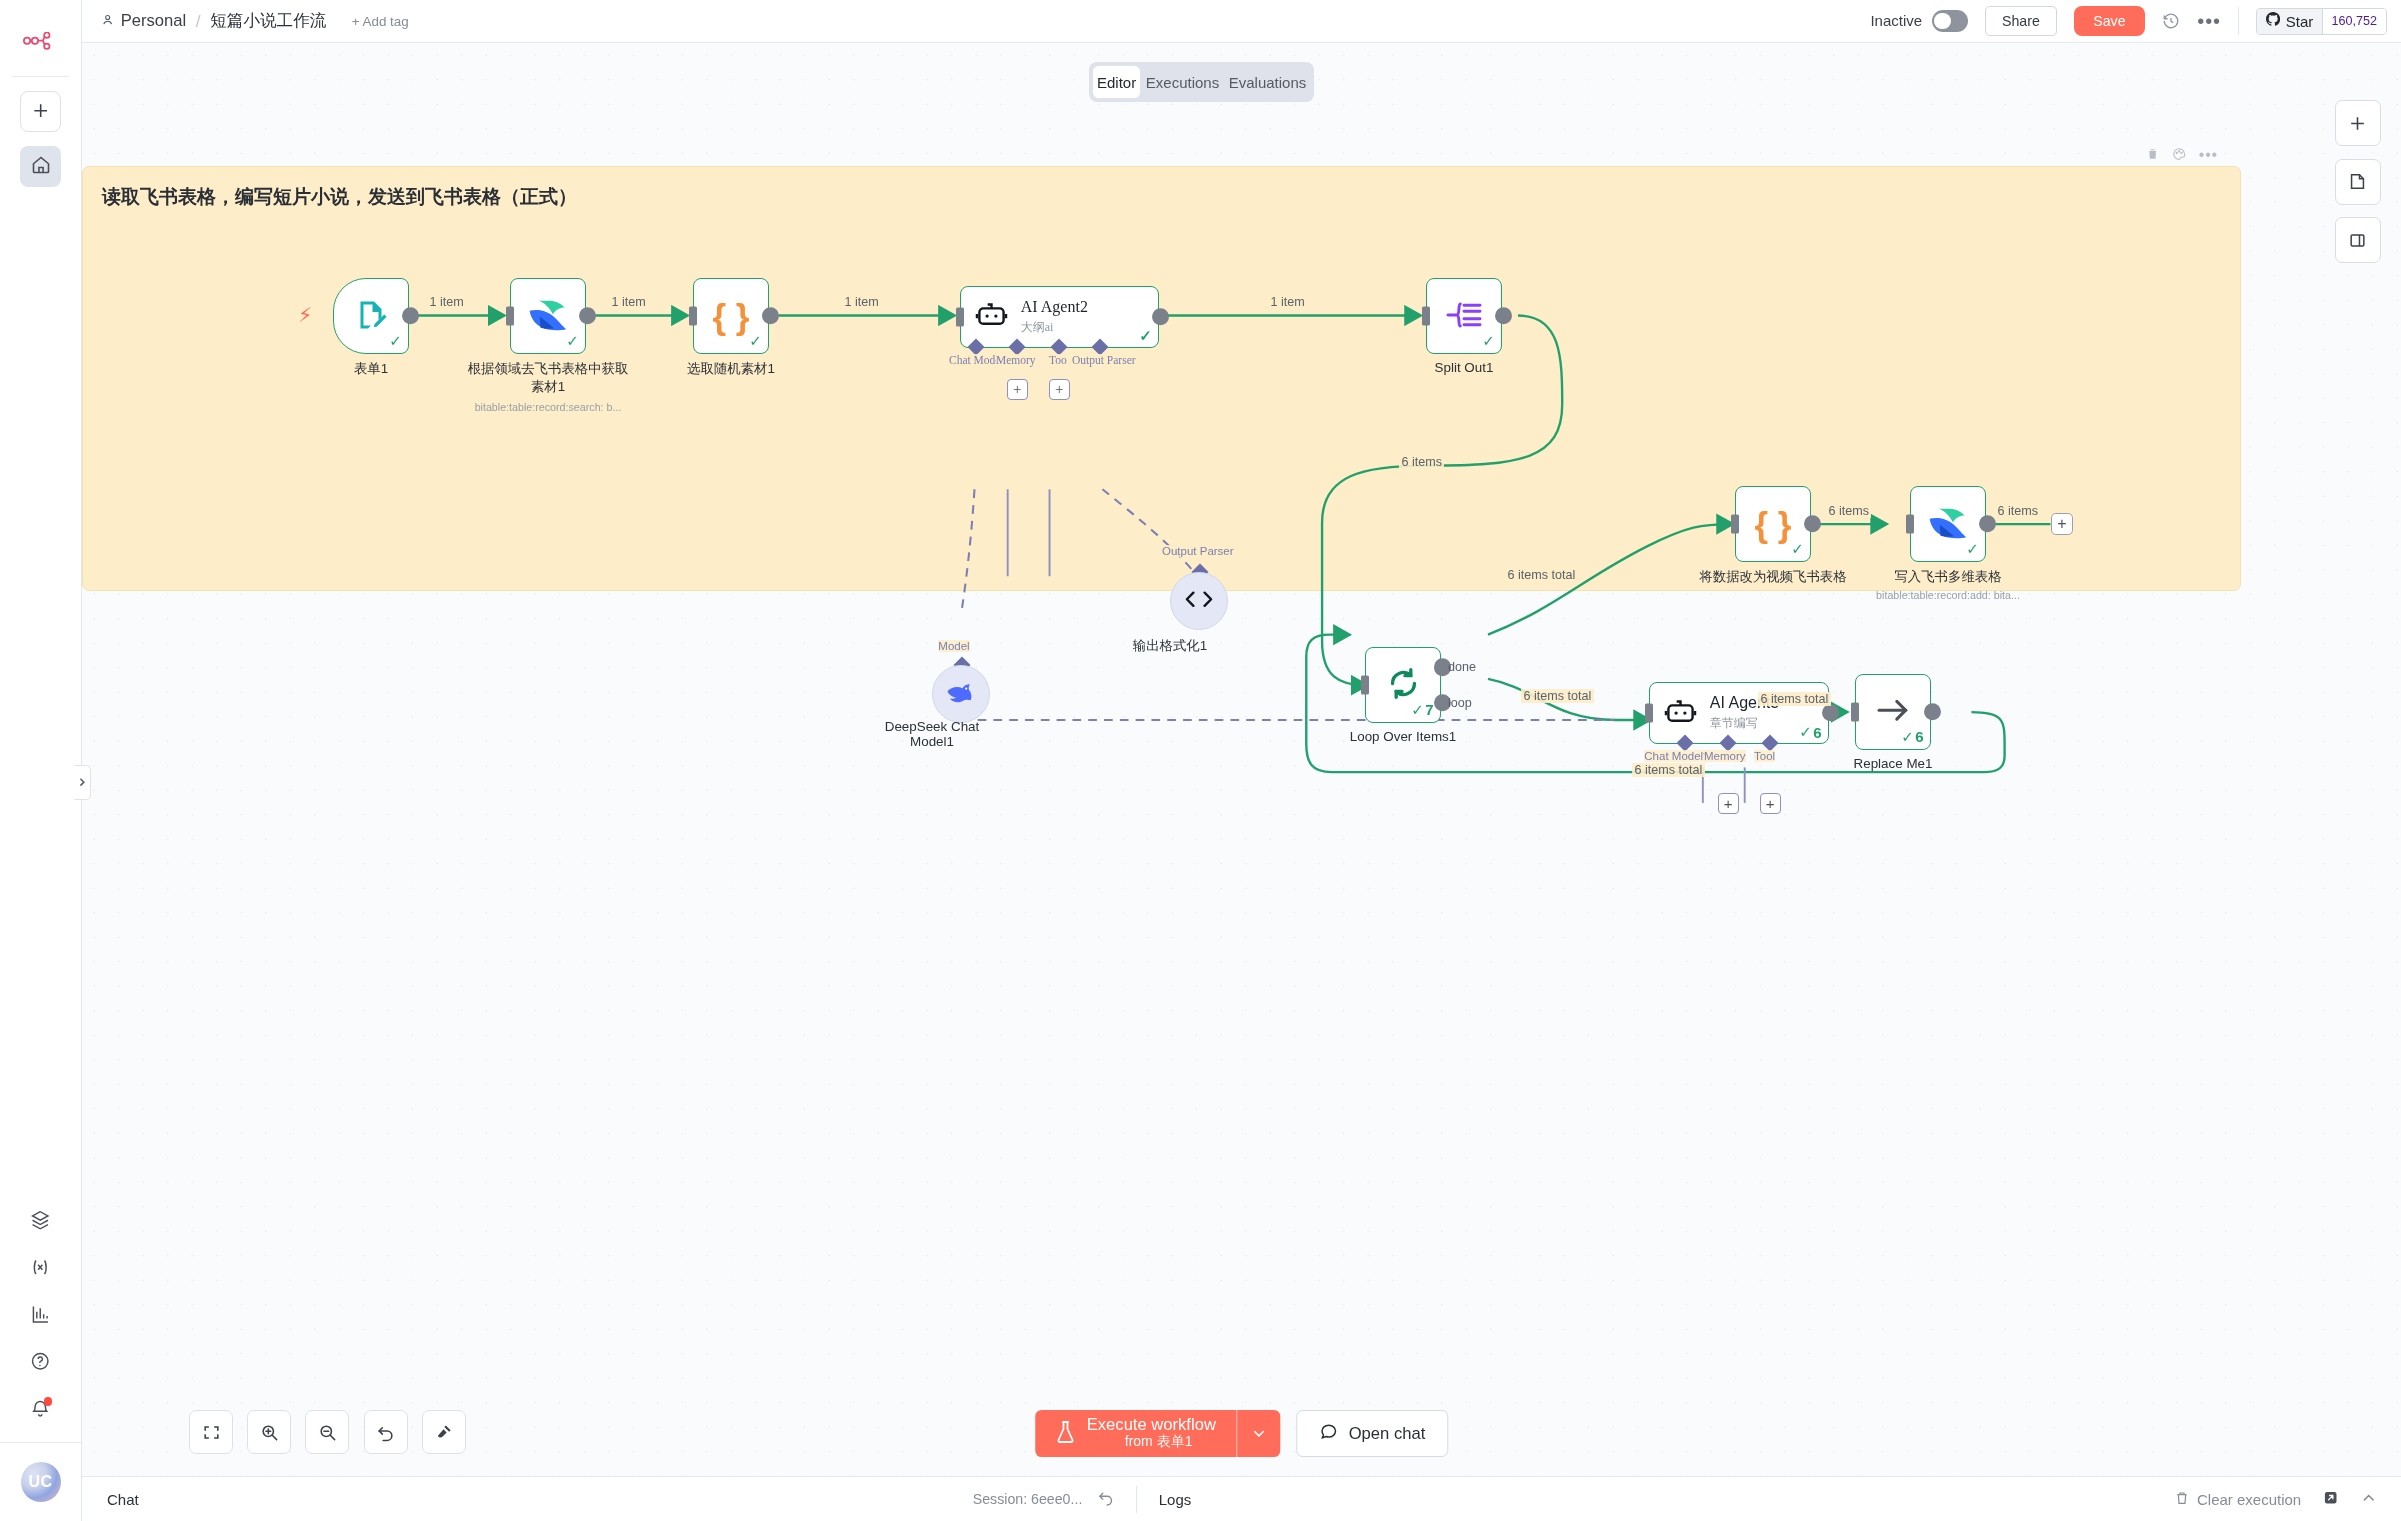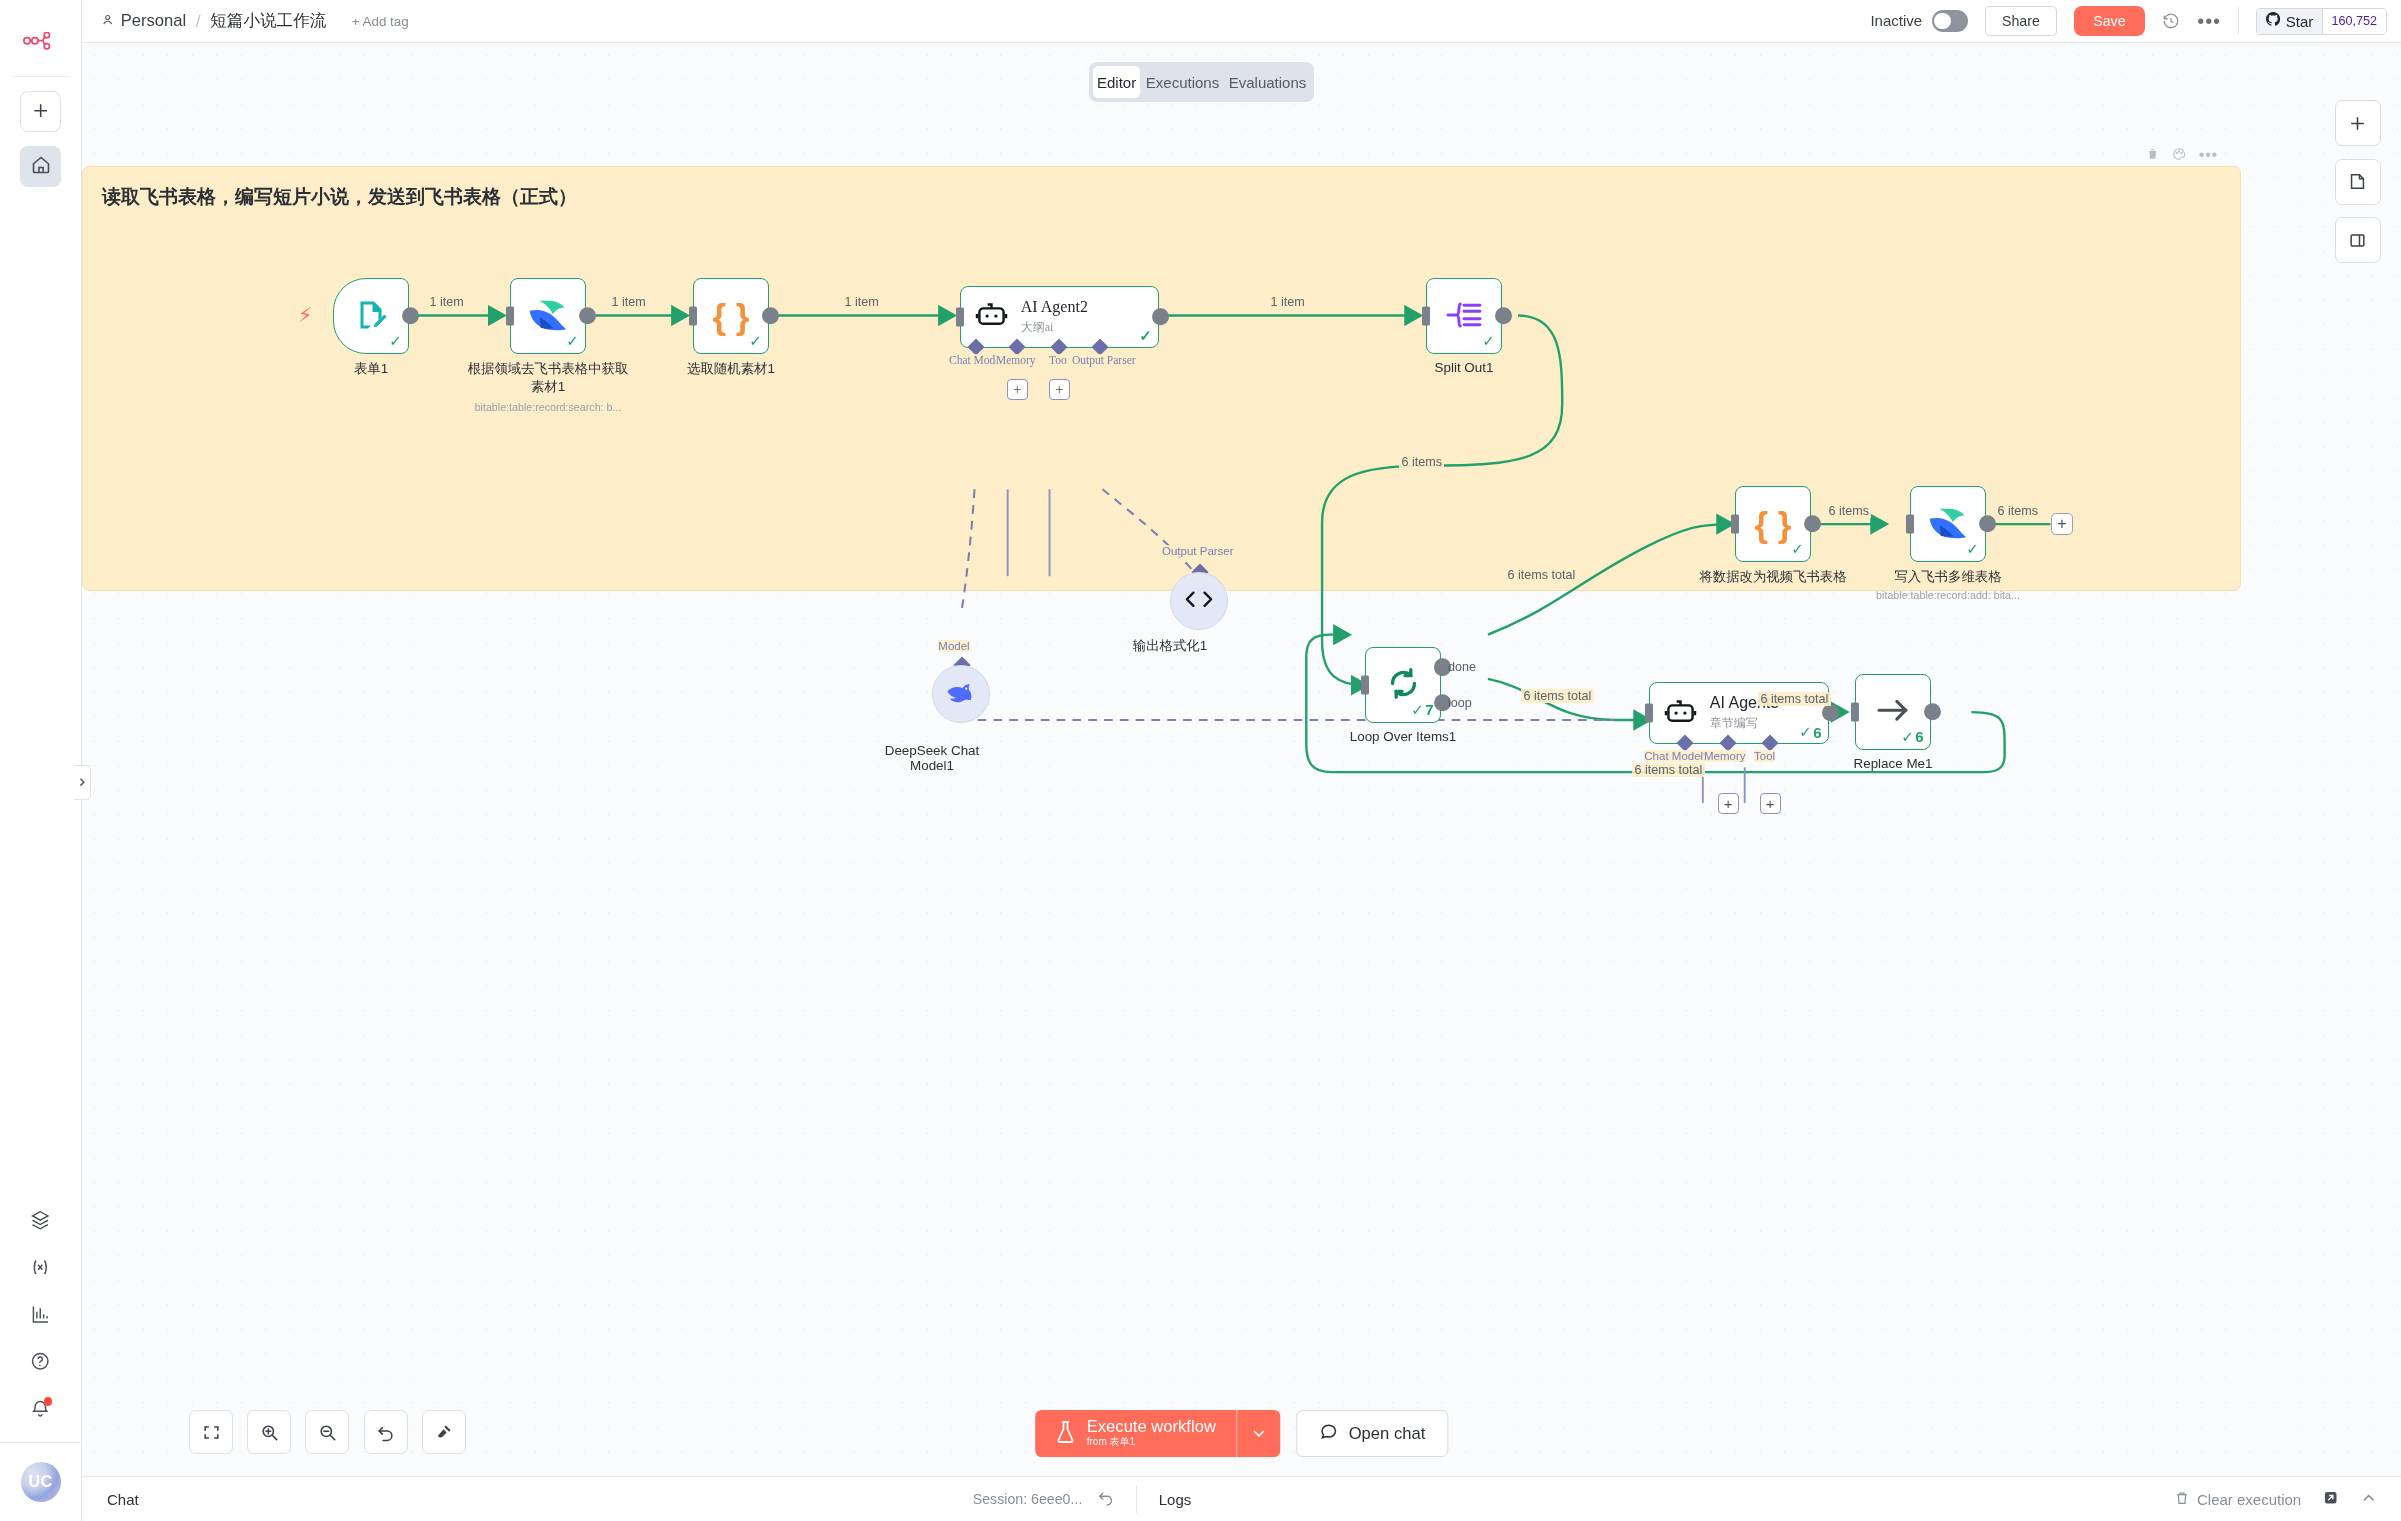--- a/index.html
+++ b/index.html
@@ -149,21 +149,21 @@
 
   
   .zoomtools { position: absolute; left: 107px; bottom: 22px; display: flex; gap: 14.2px; }
   .ztool { width: 44px; height: 44px; border: 0.8px solid #dde1e7; background: #fff; border-radius: 7.1px;
      display: flex; align-items: center; justify-content: center; color: #3d424a; }
   .runbar { position: absolute; left: 50%; transform: translateX(-50%); bottom: 19px;
      display: flex; align-items: center; gap: 16px; }
   .exec-btn { display: flex; align-items: stretch; border-radius: 6.3px; overflow: hidden; background: #ff6d5a; }
   .exec-main { display: flex; align-items: center; gap: 11px; padding: 0 20.5px; height: 47px; color: #fff; }
   .exec-t1 { font-size: 16.6px; line-height: 1.05; }
-  .exec-t2 { font-size: 10px; opacity: .96; }
+  .exec-t2 { font-size: 14px; opacity: .96; margin-left: 38px; }
   .exec-caret { width: 44px; display: flex; align-items: center; justify-content: center;
      border-left: 0.8px solid rgba(255,255,255,.55); color: #fff; }
   .chat-btn { height: 47px; padding: 0 22px; border: 0.8px solid #d7dbe1; background: #fff; border-radius: 6.3px;
      display: flex; align-items: center; gap: 10.3px; font-size: 16.6px; color: #2a2f36; }
 
   .statusbar {
     position: absolute; left: 82px; bottom: 0; right: 0; height: 46px; background: #fff;
     border-top: 0.8px solid #e5e8ed; display: flex; align-items: center; z-index: 5;
   }
   .sb-chat { padding-left: 25px; font-size: 15px; color: #2c3138; }
@@ -580,21 +580,21 @@
       <div class="node" style="left:849px; top:498px;">
         <span class="sub-port" style="left:24px; top:-6.3px;"></span>
         <span class="sub-lab" style="left:6.3px; top:-25px;">Model</span>
         <div class="circ-node">
           <span>
             <svg width="32" height="24" viewBox="0 0 40 30" fill="#4d6bfe">
               <path d="M3 13c4-5 12-7 19-4 2-4 6-5 9-5-1 2-2 5-1 7 3 4 4 9 2 13-3-1-7-1-10 1-5 3-12 2-16-3 3 .6 6 .2 8-1-5-1-9-4-11-8z"></path>
               <circle cx="26.5" cy="9.5" r="1.4" fill="#fff"></circle>
             </svg></span>
         </div>
-        <div class="nlabel" style="top:78px;">
+        <div class="nlabel" style="top:54px;">
           <span>DeepSeek Chat</span><br>
           <span>Model1</span>
         </div>
       </div>
 
       <div class="node" style="left:1087px; top:405px;">
         <span class="sub-port" style="left:24px; top:-6.3px;"></span>
         <span class="sub-lab" style="left:-8px; top:-27px;">Output Parser</span>
         <div class="circ-node">
           <span>

